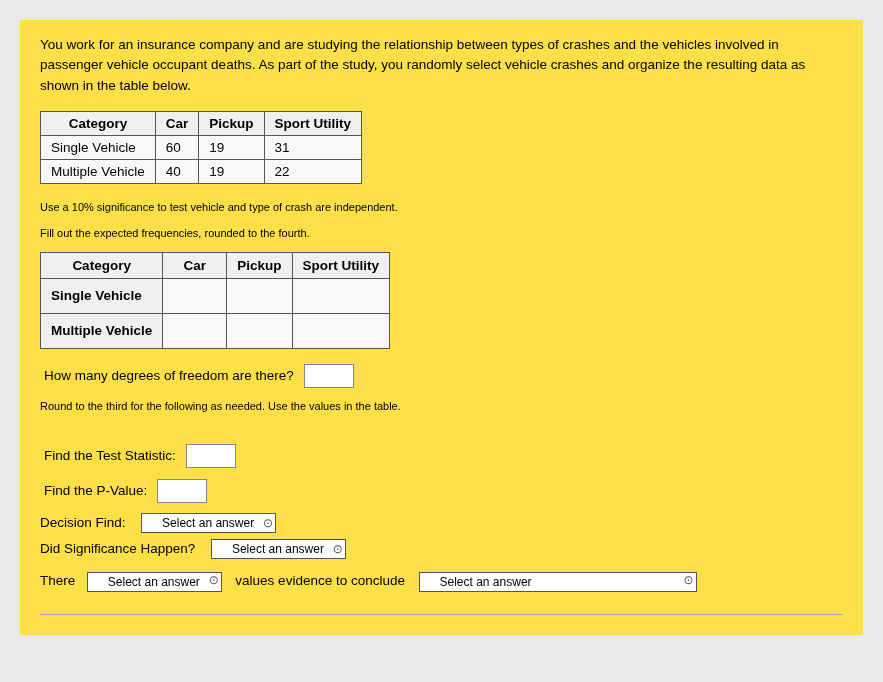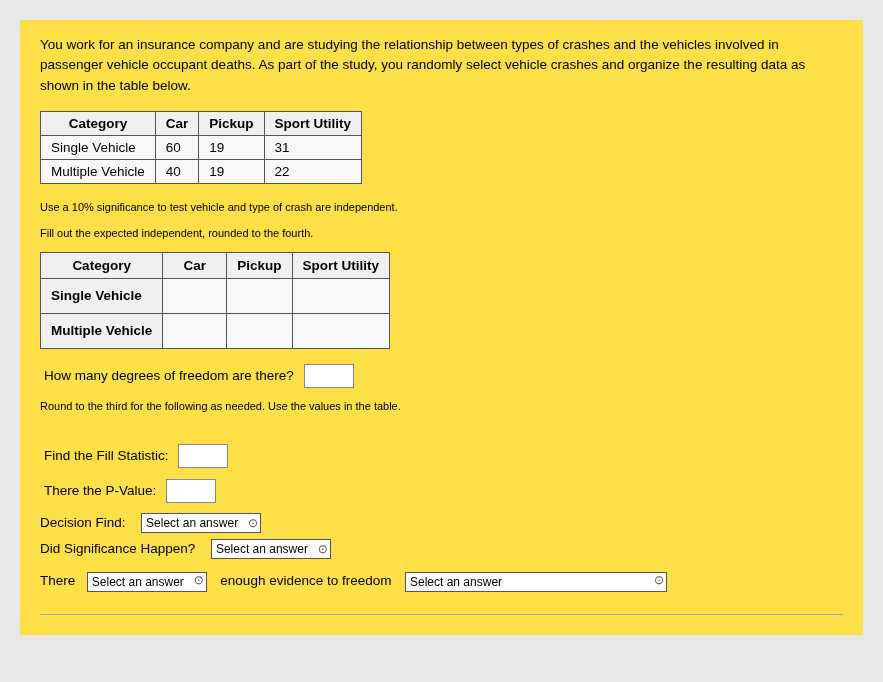--- a/index.html
+++ b/index.html
@@ -85,21 +85,21 @@
       margin-top: 34px;
     }
 
     .select-wrapper {
       display: inline-block;
       position: relative;
       vertical-align: middle;
     }
 
     .select-wrapper select {
-      padding: 2px 20px 2px 4px;
+      padding: 2px 20px 2px 20px;
       border: 1px solid #555;
       background-color: #fff;
       font-size: 12px;
       vertical-align: middle;
       min-width: 120px;
       cursor: pointer;
       -webkit-appearance: none;
       appearance: none;
       background-image: none;
     }
@@ -191,21 +191,21 @@
       <tr>
         <td>Multiple Vehicle</td>
         <td>40</td>
         <td>19</td>
         <td>22</td>
       </tr>
     </tbody>
   </table>
 
   <p class="section-text">Use a 10% significance to test vehicle and type of crash are independent.</p>
-  <p class="section-text">Fill out the expected independent, rounded to the fourth.</p>
+  <p class="section-text">Fill out the expected frequencies, rounded to the fourth.</p>
 
   <table class="expected-table">
     <thead>
       <tr>
         <th>Category</th>
         <th>Car</th>
         <th>Pickup</th>
         <th>Sport Utility</th>
       </tr>
     </thead>
@@ -238,26 +238,26 @@
   </table>
 
   <div class="question-row">
     <span style="display:inline; width:auto; height:auto; border:none; background:none;">How many degrees of freedom are there?</span>
     <input type="text" class="input-field" style="margin-left: 6px;">
   </div>
 
   <p class="section-text" style="margin-bottom: 29px;">Round to the third for the following as needed. Use the values in the table.</p>
 
   <div class="question-row">
-    <span style="display:inline; width:auto; height:auto; border:none; background:none;">Find the Fill Statistic:</span>
+    <span style="display:inline; width:auto; height:auto; border:none; background:none;">Find the Test Statistic:</span>
     <input type="text" class="input-field" style="margin-left: 6px;">
   </div>
 
   <div class="question-row">
-    <span style="display:inline; width:auto; height:auto; border:none; background:none;">There the P-Value:</span>
+    <span style="display:inline; width:auto; height:auto; border:none; background:none;">Find the P-Value:</span>
     <input type="text" class="input-field" style="margin-left: 6px;">
   </div>
 
   <div class="decision-rule-line">
     <span>Decision Find:</span>
     <span style="display:inline-block; width:8px;"></span>
     <div class="select-wrapper">
       <select>
         <option>Select an answer</option>
         <option>Reject H0</option>
@@ -282,21 +282,21 @@
     <span>There</span>
     <span style="display:inline-block; width:4px;"></span>
     <div class="select-wrapper">
       <select>
         <option>Select an answer</option>
         <option>is</option>
         <option>is not</option>
       </select>
     </div>
     <span style="display:inline-block; width:6px;"></span>
-    <span>enough evidence to freedom</span>
+    <span>values evidence to conclude</span>
     <span style="display:inline-block; width:6px;"></span>
     <div class="select-wrapper">
       <select>
         <option>Select an answer</option>
         <option>vehicle type and crash type are independent</option>
         <option>vehicle type and crash type are dependent</option>
       </select>
     </div>
   </div>
 

